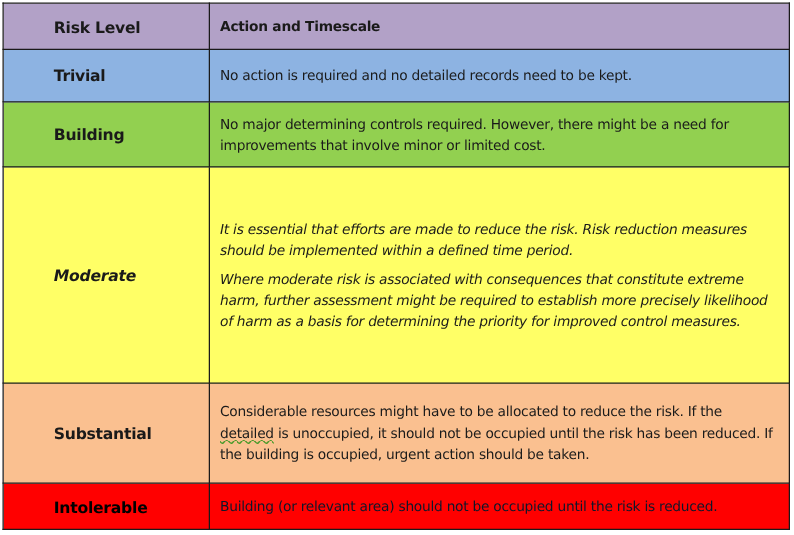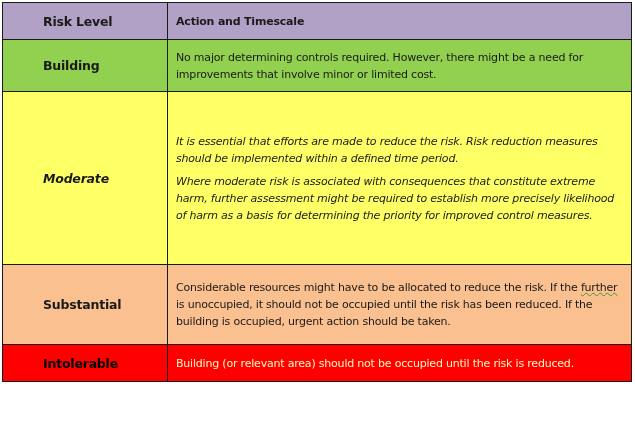--- a/index.html
+++ b/index.html
@@ -8,52 +8,58 @@
   table { position: absolute; left: 2px; top: 2px; width: 630px;
           border-collapse: collapse; table-layout: fixed; }
   td { border: 1px solid #1a1a1a; padding: 0 8px; vertical-align: middle;
        font-size: 11px; line-height: 17px; letter-spacing: -0.2px; }
   td.lvl { width: 116px; font-weight: bold; font-size: 12.5px; padding-left: 40px; }
   .hdr td { background: #b2a1c7; height: 36px; font-weight: bold; }
   .trivial td { background: #8db3e2; height: 41px; }
   .tolerable td { background: #92d050; height: 51px; }
   .moderate td { background: #ffff66; height: 172px; font-style: italic; }
   .substantial td { background: #fac090; height: 79px; }
-  .intolerable td { background: #ff0000; height: 36px; color: #fef9c3; }
+  .intolerable td { background: #ff0000; height: 36px; color: #0f172a; }
   .intolerable td.lvl { color: #000000; }
   p { margin: 0; }
   p + p { margin-top: 6px; }
   .squiggle { text-decoration: underline wavy #4a9a2a; text-decoration-thickness: 1px; }
 </style>
 </head>
 <body>
 
 <table>
   <tbody>
       <tr class="hdr">
     <td class="lvl">Risk Level</td>
     <td>Action and Timescale</td>
+  </tr>
+  <tr class="trivial">
+    <td class="lvl">Trivial</td>
+    <td>
+          <p>No action is required and no detailed records need to be kept.</p>
+        </td>
   </tr>
   <tr class="tolerable">
     <td class="lvl">Building</td>
     <td>
           <p>No major determining controls required. However, there might be a need for improvements that involve minor or limited cost.</p>
         </td>
   </tr>
   <tr class="moderate">
     <td class="lvl">Moderate</td>
     <td>
       <p>It is essential that efforts are made to reduce the risk. Risk reduction measures should be implemented within a defined time period.</p>
       <p>Where moderate risk is associated with consequences that constitute extreme harm, further assessment might be required to establish more precisely likelihood of harm as a basis for determining the priority for improved control measures.</p>
     </td>
   </tr>
   <tr class="substantial">
     <td class="lvl">Substantial</td>
     <td>
-          <p><span>Considerable resources might have to be allocated to reduce the risk. If the </span><span class="squiggle">further</span><span> is unoccupied, it should not be occupied until the risk has been reduced. If the building  is occupied, urgent action should be taken.</span></p>
+          <p><span>Considerable resources might have to be allocated to reduce the risk. If the </span><span class="squiggle">detailed</span><span> is unoccupied, it should not be occupied until the risk has been reduced. If the building  is occupied, urgent action should be taken.</span></p>
         </td>
   </tr>
   <tr class="intolerable">
     <td class="lvl">Intolerable</td>
     <td>
           <p>Building (or relevant area) should not be occupied until the risk is reduced.</p>
         </td>
   </tr>
 </tbody>
   </table>

